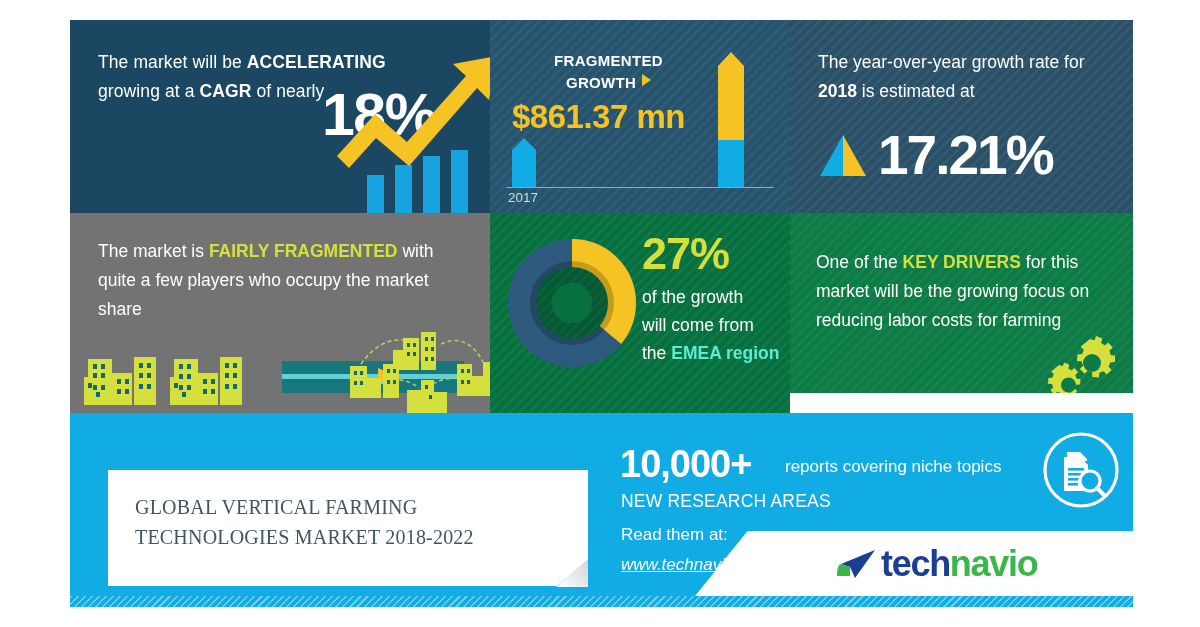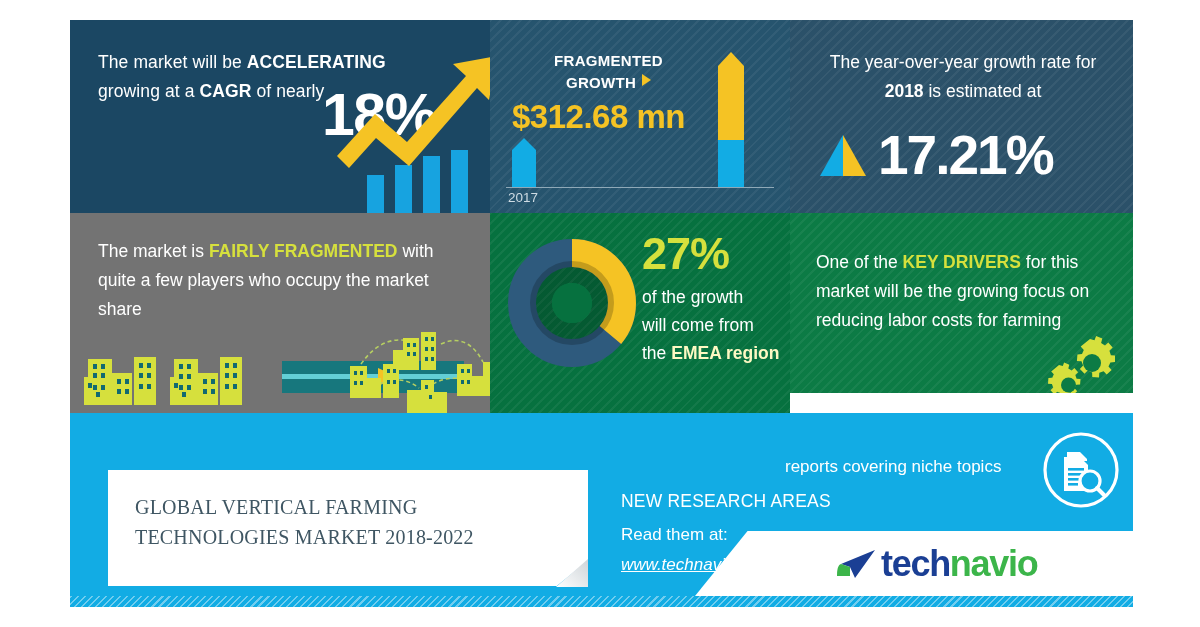--- a/index.html
+++ b/index.html
@@ -47,42 +47,42 @@
       font-weight:700;letter-spacing:-.5px;}
   .axis{position:absolute;left:16px;top:167px;width:268px;height:1px;background:#8fa9b8;}
   .yr{position:absolute;top:170px;color:#cfdce4;font-size:13.5px;}
   .yr.a{left:18px;}
   .yr.b{left:235px;margin-top:38px;}
   .barA{position:absolute;left:22px;top:118px;width:24px;height:49px;}
   .barB{position:absolute;left:228px;top:32px;width:26px;height:135px;}
 
   
   .t3{position:absolute;left:28px;top:28px;width:290px;color:#fff;
-      font-size:17.5px;line-height:29px;text-align:center;}
+      font-size:17.5px;line-height:29px;}
   .t3 b{font-weight:700;}
   .pct-row{position:absolute;left:28px;top:108px;display:flex;align-items:center;}
   .tri-ico{width:50px;height:45px;margin-right:10px;}
   .pct1721{color:#fff;font-size:55px;font-weight:700;letter-spacing:-2px;line-height:1;}
 
   
   .p-ml{left:0;top:193px;width:420px;height:200px;background:#737373;}
   .p-mm{left:420px;top:193px;width:300px;height:200px;background:#06713f;}
   .p-mr{left:720px;top:193px;width:343px;height:180px;background:#0c7b45;}
 
   .t4{position:absolute;left:28px;top:24px;width:375px;color:#fff;font-size:17.5px;line-height:29px;}
   .t4 b{font-weight:700;color:#d6e03d;}
 
   .city-left{position:absolute;left:12px;top:130px;width:210px;height:62px;}
   .flowline{position:absolute;left:212px;top:142px;width:235px;height:44px;}
   .city-right{position:absolute;left:275px;top:105px;width:150px;height:95px;}
 
   .donut{position:absolute;left:12px;top:20px;width:140px;height:140px;}
   .pct36{position:absolute;left:152px;top:18px;color:#d6e03d;font-size:45px;font-weight:700;letter-spacing:-1px;line-height:1;}
   .t5{position:absolute;left:152px;top:70px;width:150px;color:#fff;font-size:17.5px;line-height:28px;}
-  .t5 b{font-weight:700;color:#fef9c3;}
+  .t5 b{font-weight:700;color:#5eead4;}
 
   .t6{position:absolute;left:26px;top:35px;width:300px;color:#fff;font-size:17.5px;line-height:29px;}
   .t6 b{font-weight:700;color:#d6e03d;}
   .gears{position:absolute;left:253px;top:122px;width:72px;height:68px;}
 
   
   .p-ft{left:0;top:393px;width:1063px;height:194px;background:#12ace4;}
   .ft-hatch{position:absolute;left:0;right:0;bottom:0;height:11px;
     background-image:repeating-linear-gradient(135deg,
       rgba(255,255,255,.40) 0px, rgba(255,255,255,.40) 1.5px,
@@ -137,21 +137,21 @@
       <path d="M2 110 L40 68 L72 96 L131 30 L118 18 L162 10 L154 54 L142 42 L74 120 L41 92 L14 122 Z" fill="#f5c324"></path>
     </svg>
   </div>
 
   <div class="panel p-tm">
     <div class="stripes"></div>
     <div class="inc-label">
       <span>FRAGMENTED</span><br>
       <span>GROWTH</span><span class="inc-tri"></span>
     </div>
-    <div class="inc-val">$312.68 mn</div>
+    <div class="inc-val">$861.37 mn</div>
 
     <svg class="barA" viewBox="0 0 24 49" preserveAspectRatio="none">
       <path d="M12 0 L24 12 L24 49 L0 49 L0 12 Z" fill="#12ace4"></path>
     </svg>
     <svg class="barB" viewBox="0 0 26 135" preserveAspectRatio="none">
       <path d="M13 0 L26 14 L26 88 L0 88 L0 14 Z" fill="#f5c324"></path>
       <rect x="0" y="88" width="26" height="47" fill="#12ace4"></rect>
     </svg>
     <div class="axis"></div>
     <div class="yr a">2017</div>
@@ -317,20 +317,21 @@
     </svg>
   </div>
 
   <div class="panel p-ft">
 
     <div class="card">
       <span>GLOBAL VERTICAL FARMING TECHNOLOGIES MARKET 2018-2022</span>
     </div>
     <div class="card-fold"></div>
 
+    <div class="k10">10,000+</div>
     <div class="k10s">reports covering niche topics</div>
     <div class="nra">NEW RESEARCH AREAS</div>
     <div class="rta">Read them at:</div>
     <div class="url">www.technavio.com</div>
 
     <svg class="doc-ico" viewBox="0 0 78 78">
       <circle cx="39" cy="39" r="36" fill="none" stroke="#fff" stroke-width="3.2"></circle>
       <path d="M25 21 h13 l7 7 v2 h-20 z" fill="#fff"></path>
       <path d="M22 26 h16 l8 8 v26 h-24 z" fill="#fff"></path>
       <g fill="#12ace4">

